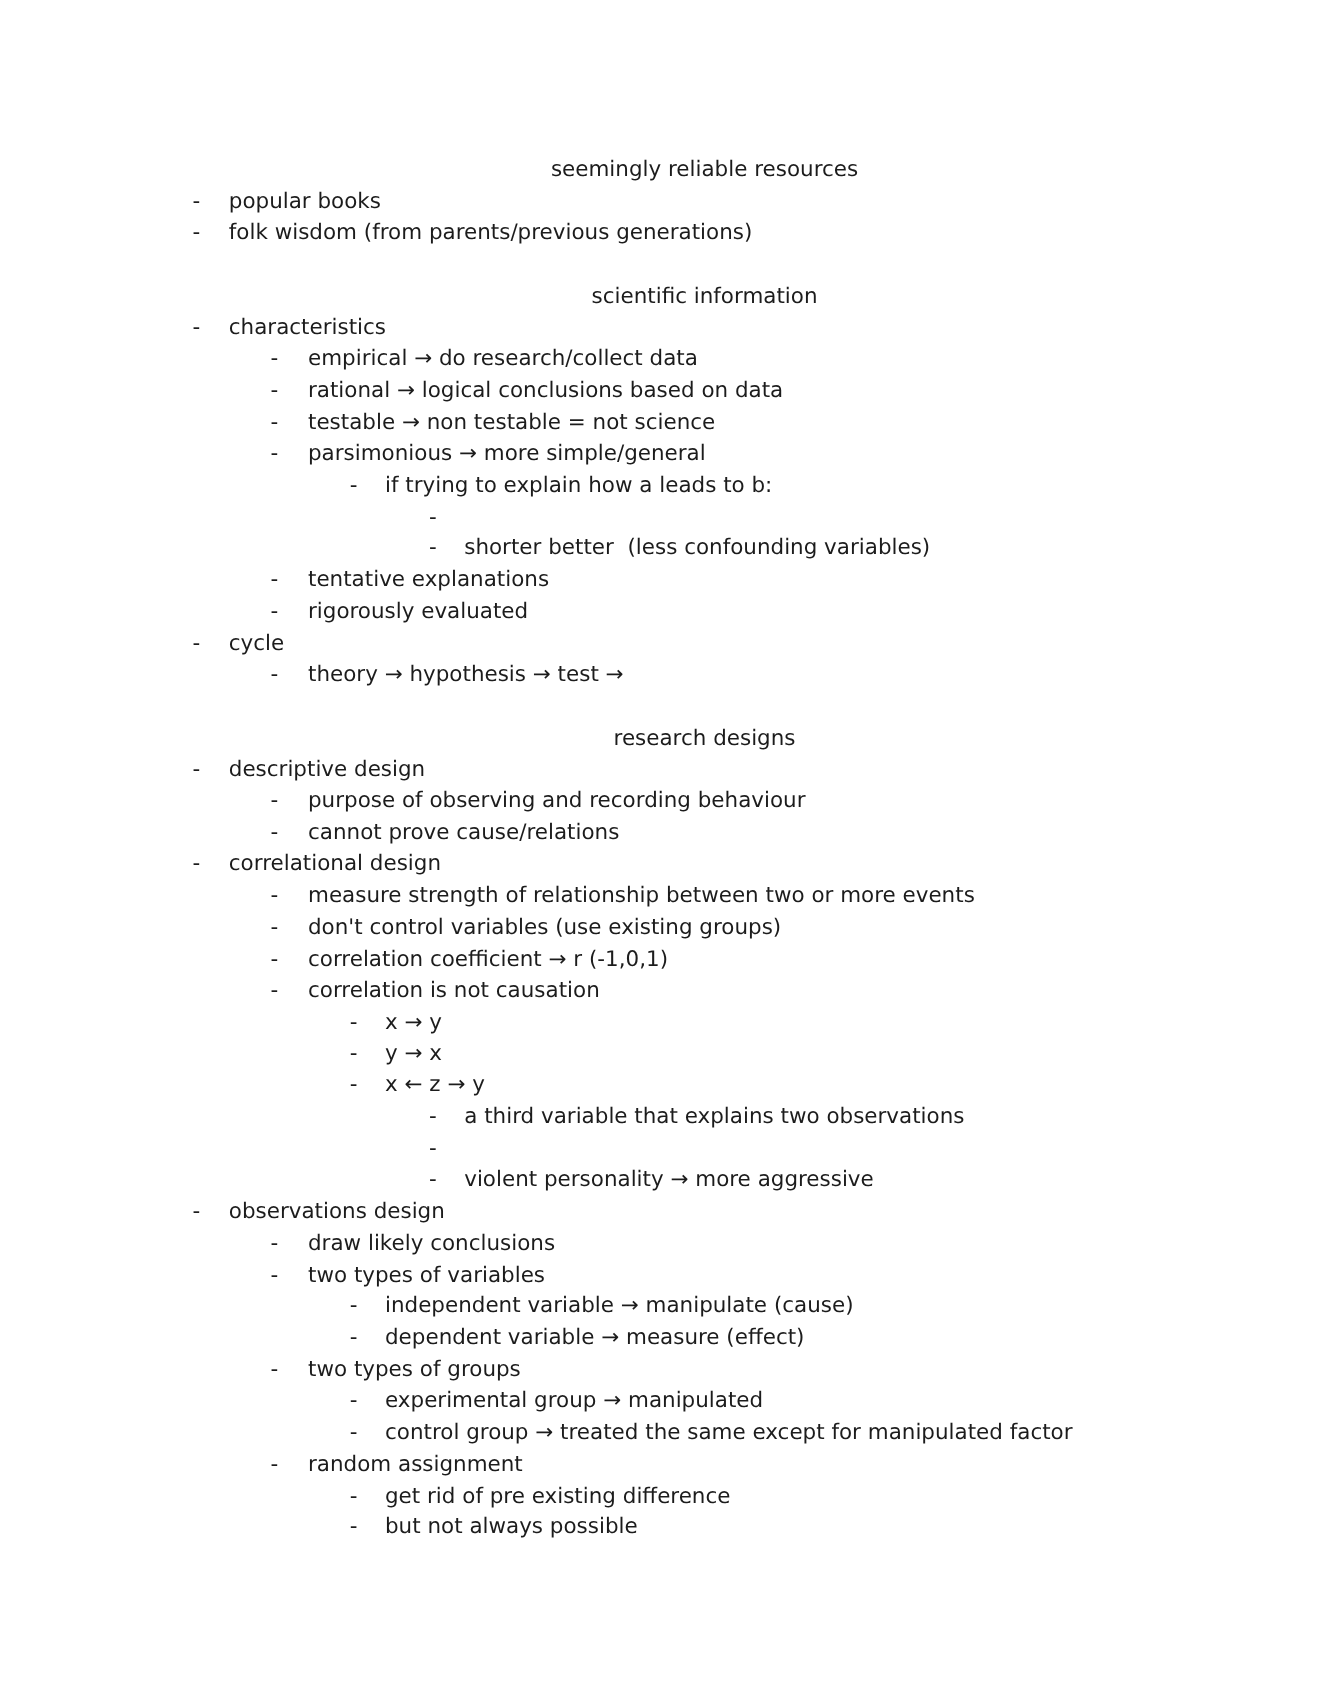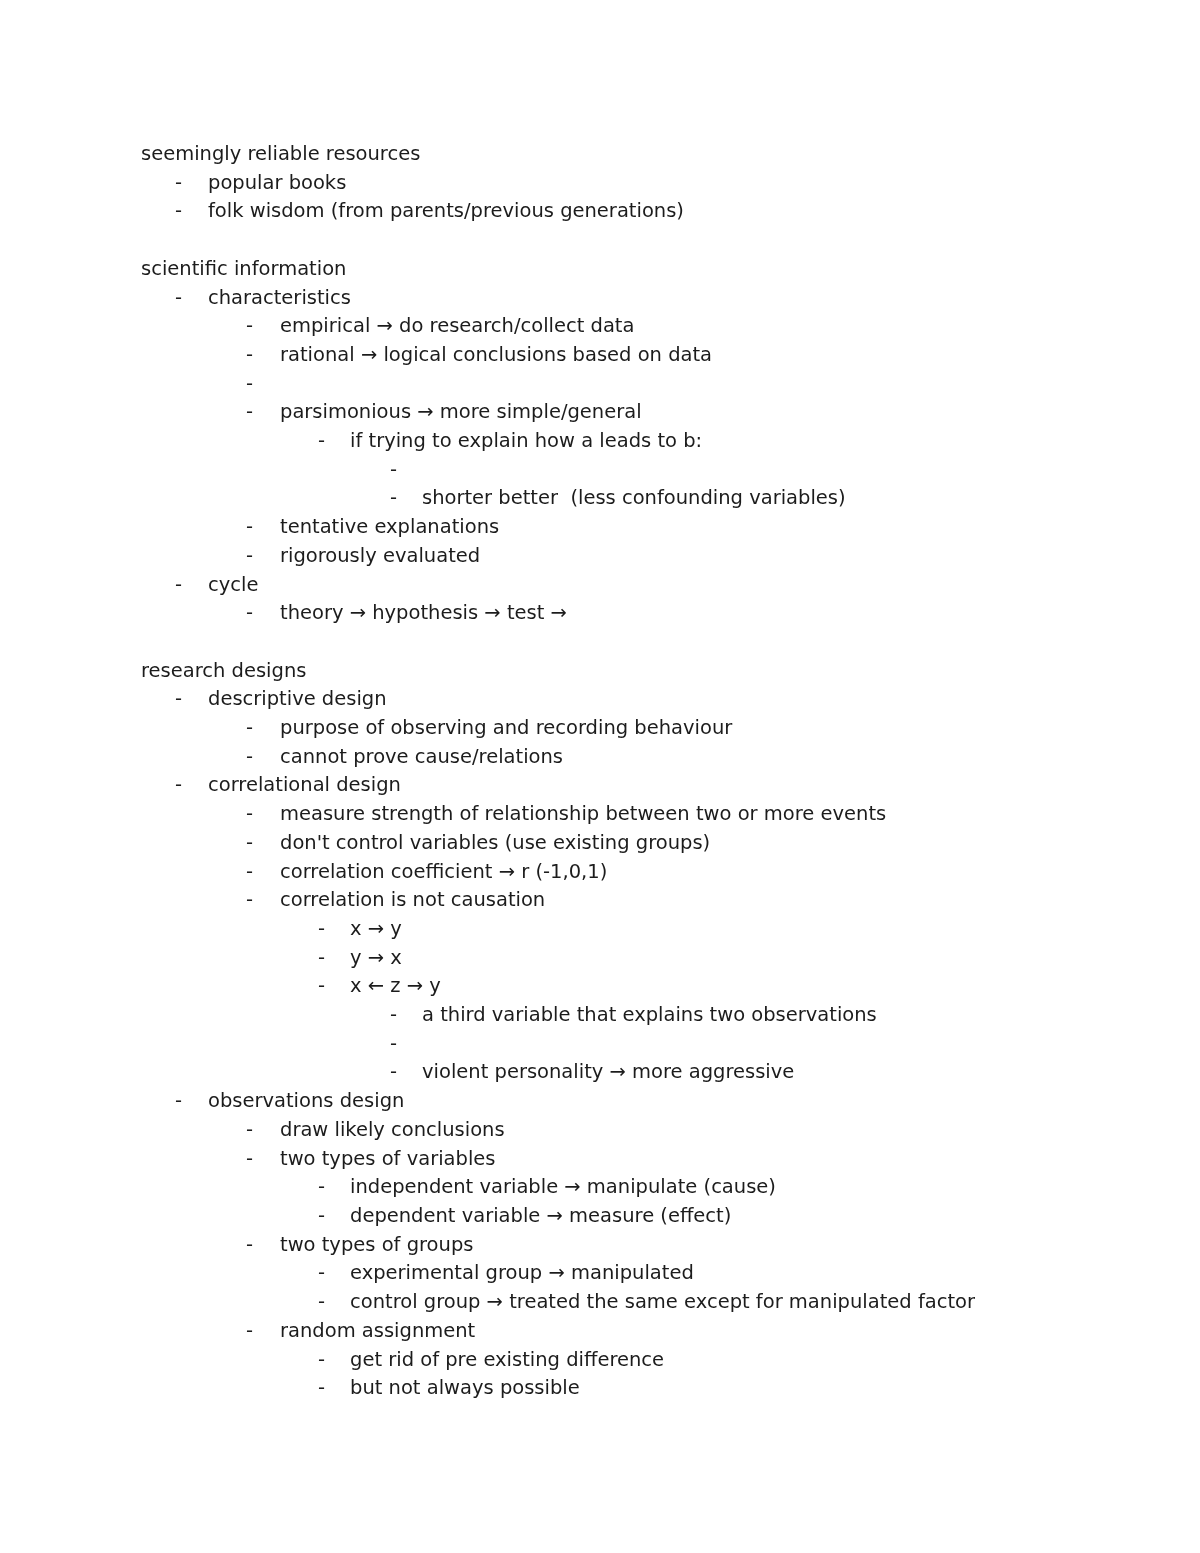--- a/index.html
+++ b/index.html
@@ -35,21 +35,21 @@
   .bullet {
     flex: 0 0 auto;
     display: inline-block;
     text-align: left;
   }
   .line-text {
     flex: 0 1 auto;
     white-space: pre;
   }
   
-  .lvl0 { padding-left: 0px; }
+  .lvl0 { padding-left: 0px; justify-content: center; }
   .lvl1 { padding-left: 34px; }
   .lvl2 { padding-left: 105px; }
   .lvl3 { padding-left: 177px; }
   .lvl4 { padding-left: 249px; }
 
   .lvl0 .bullet { width: 0px; }
   .lvl1 .bullet { width: 33px; }
   .lvl2 .bullet { width: 34px; }
   .lvl3 .bullet { width: 32px; }
   .lvl4 .bullet { width: 32px; }
@@ -65,21 +65,21 @@
         <div class="line lvl0"><span class="bullet"></span><span class="line-text">seemingly reliable resources</span></div>
         <div class="line lvl1"><span class="bullet">-</span><span class="line-text">popular books</span></div>
         <div class="line lvl1"><span class="bullet">-</span><span class="line-text">folk wisdom (from parents/previous generations)</span></div>
       </div>
       <div class="spacer"></div>
       <div>
         <div class="line lvl0"><span class="bullet"></span><span class="line-text">scientific information</span></div>
         <div class="line lvl1"><span class="bullet">-</span><span class="line-text">characteristics</span></div>
         <div class="line lvl2"><span class="bullet">-</span><span class="line-text">empirical → do research/collect data</span></div>
         <div class="line lvl2"><span class="bullet">-</span><span class="line-text">rational → logical conclusions based on data</span></div>
-        <div class="line lvl2"><span class="bullet">-</span></div>
+        <div class="line lvl2"><span class="bullet">-</span><span class="line-text">testable → non testable = not science</span></div>
         <div class="line lvl2"><span class="bullet">-</span><span class="line-text">parsimonious → more simple/general</span></div>
         <div class="line lvl3"><span class="bullet">-</span><span class="line-text">if trying to explain how a leads to b:</span></div>
         <div class="line lvl4"><span class="bullet">-</span></div>
         <div class="line lvl4"><span class="bullet">-</span><span class="line-text">shorter better  (less confounding variables)</span></div>
         <div class="line lvl2"><span class="bullet">-</span><span class="line-text">tentative explanations</span></div>
         <div class="line lvl2"><span class="bullet">-</span><span class="line-text">rigorously evaluated</span></div>
         <div class="line lvl1"><span class="bullet">-</span><span class="line-text">cycle</span></div>
         <div class="line lvl2"><span class="bullet">-</span><span class="line-text">theory → hypothesis → test →</span></div>
       </div>
       <div class="spacer"></div>

